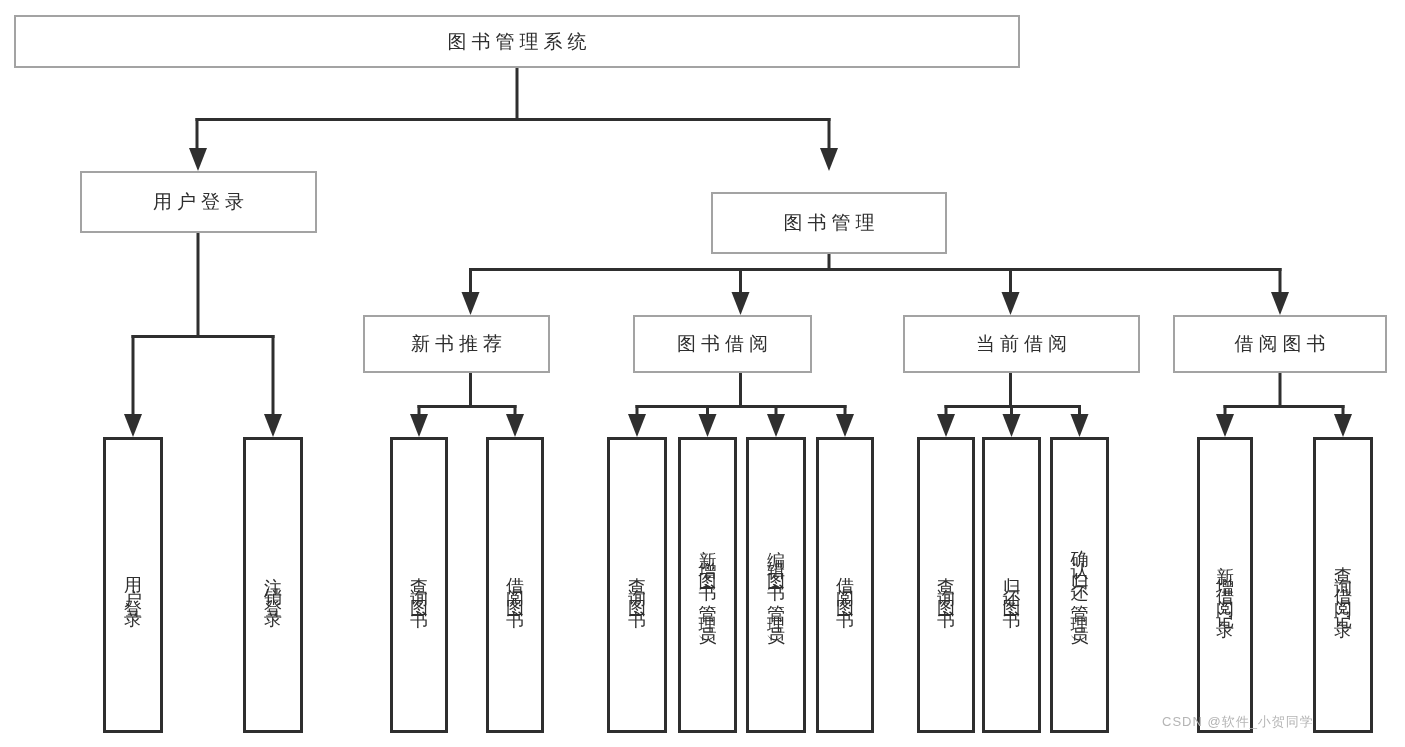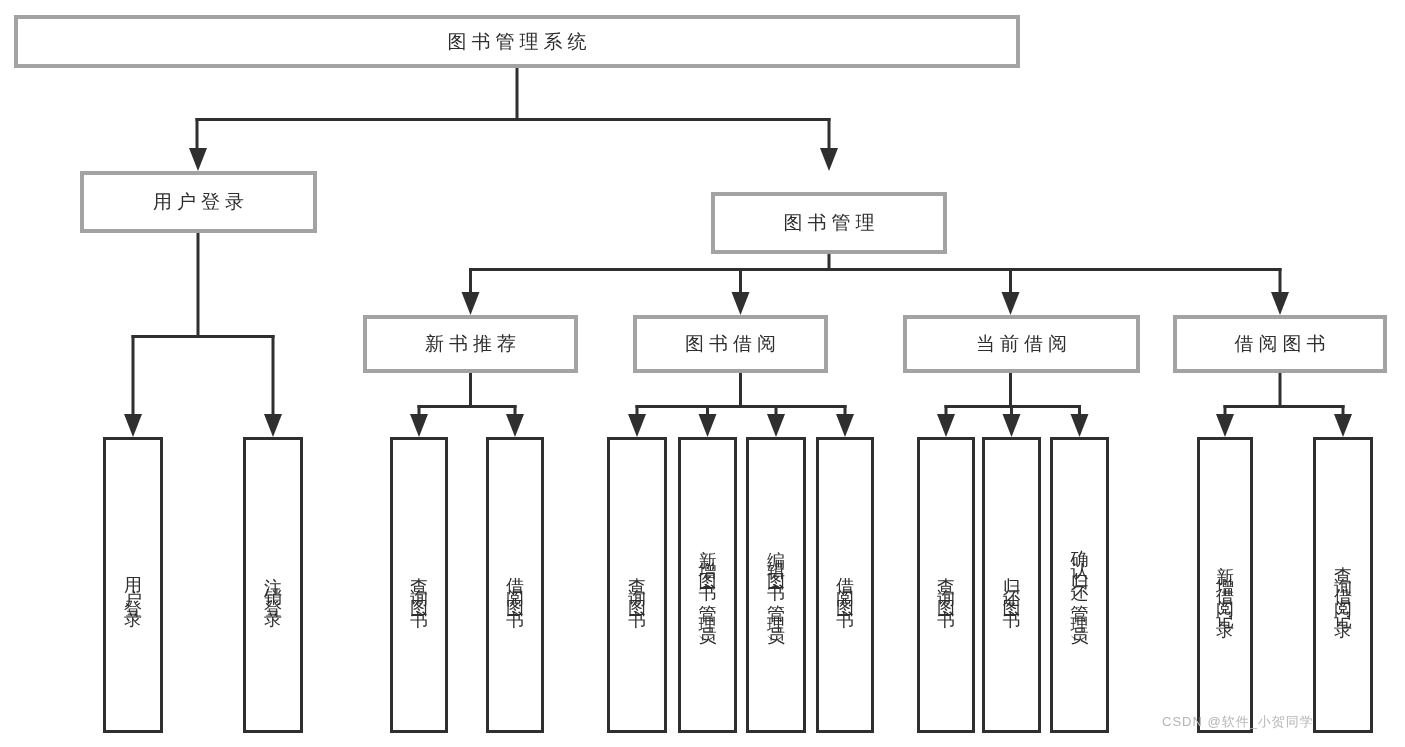--- a/index.html
+++ b/index.html
@@ -14,21 +14,21 @@
   }
   .canvas svg.wires {
     position: absolute;
     left: 0; top: 0;
     width: 1405px; height: 747px;
     z-index: 1;
   }
   .hbox {
     position: absolute;
     box-sizing: border-box;
-    border: 4px solid #a3a3a3;
+    border: 2px solid #a3a3a3;
     background: #ffffff;
     display: flex;
     align-items: center;
     justify-content: center;
     font-size: 19px;
     letter-spacing: 5px;
     padding-left: 5px;
     z-index: 2;
     white-space: nowrap;
   }
@@ -132,22 +132,22 @@
       <polygon points="1216,414 1234,414 1225,437"></polygon>
       <polygon points="1334,414 1352,414 1343,437"></polygon>
     </g>
   </svg>
 
   <div class="hbox" style="left:14px; top:15px; width:1006px; height:53px;">图书管理系统</div>
 
   <div class="hbox" style="left:80px; top:171px; width:237px; height:62px;">用户登录</div>
   <div class="hbox" style="left:711px; top:171px; width:236px; height:62px;margin-top:21px;">图书管理</div>
 
-  <div class="hbox" style="left:363px; top:315px; width:215px; height:58px;">新书推荐</div>
-  <div class="hbox" style="left:633px; top:315px; width:195px; height:58px;">图书借阅</div>
+  <div class="hbox" style="left:363px; top:315px; width:187px; height:58px;">新书推荐</div>
+  <div class="hbox" style="left:633px; top:315px; width:179px; height:58px;">图书借阅</div>
   <div class="hbox" style="left:903px; top:315px; width:237px; height:58px;">当前借阅</div>
   <div class="hbox" style="left:1173px; top:315px; width:214px; height:58px;">借阅图书</div>
 
   <div class="vcol" style="left:103px; width:60px;">
     <span>用户登录</span>
   </div>
   <div class="vcol" style="left:243px; width:60px;">
     <span>注销登录</span>
   </div>
 

